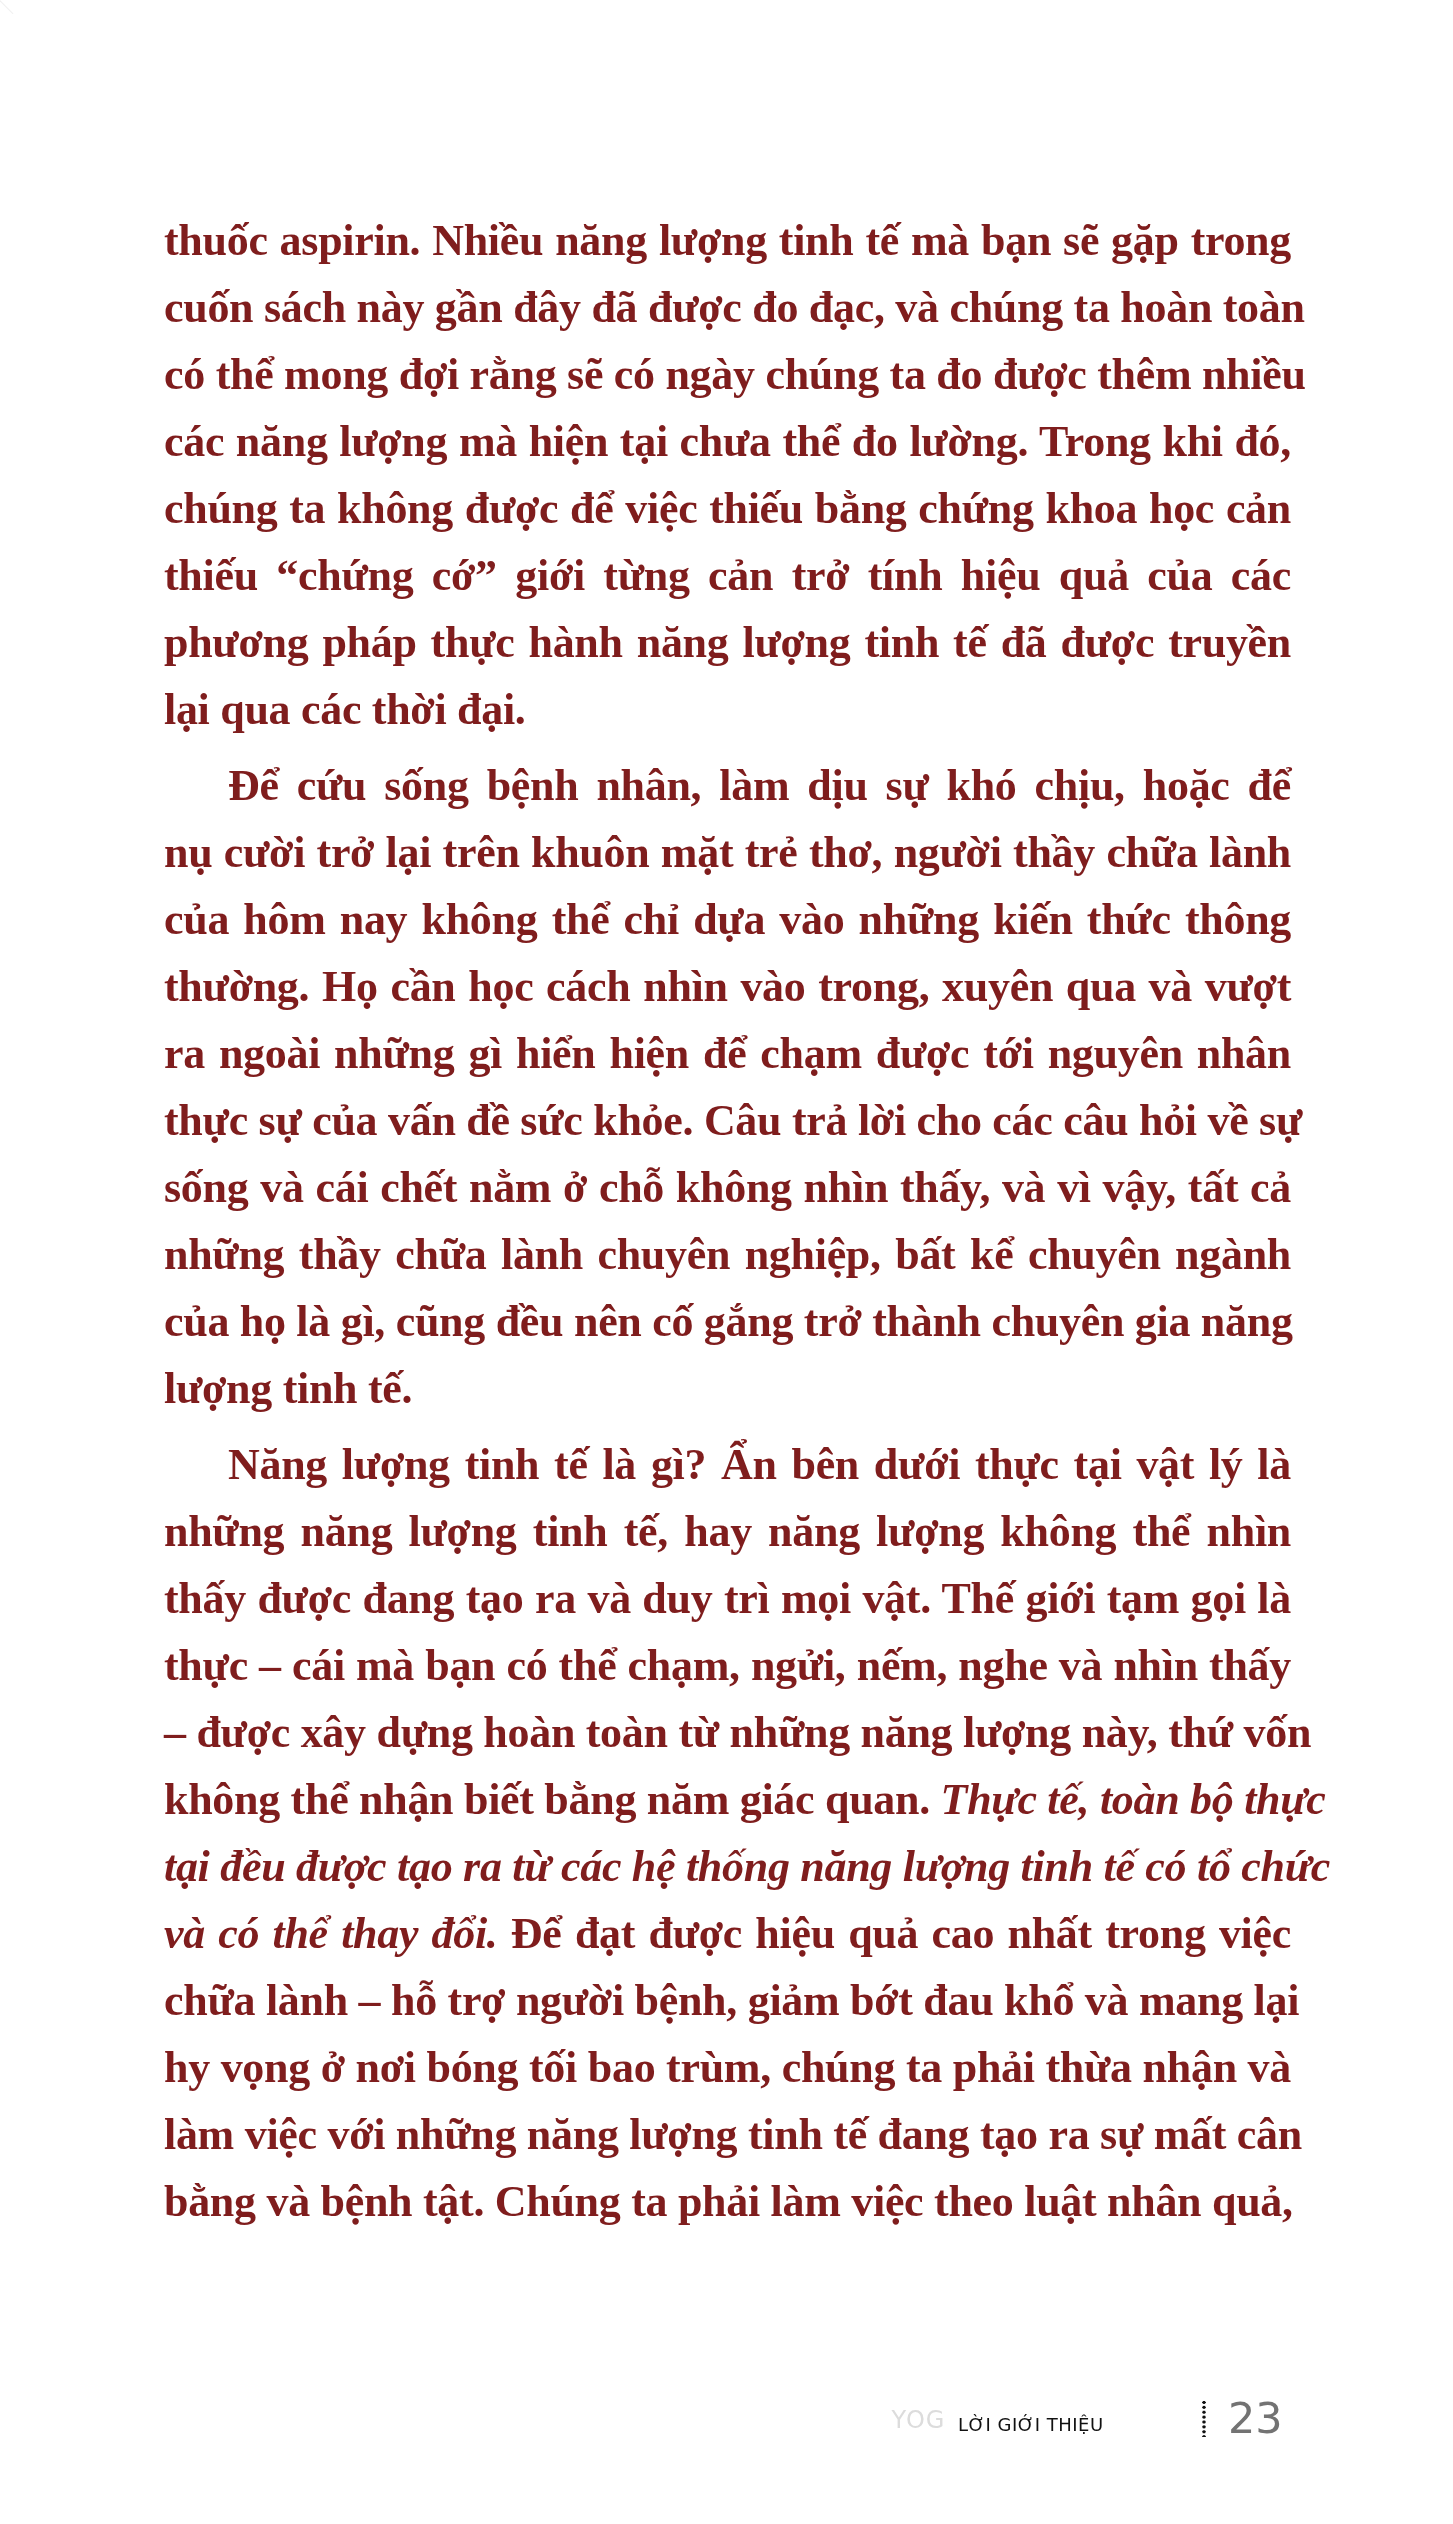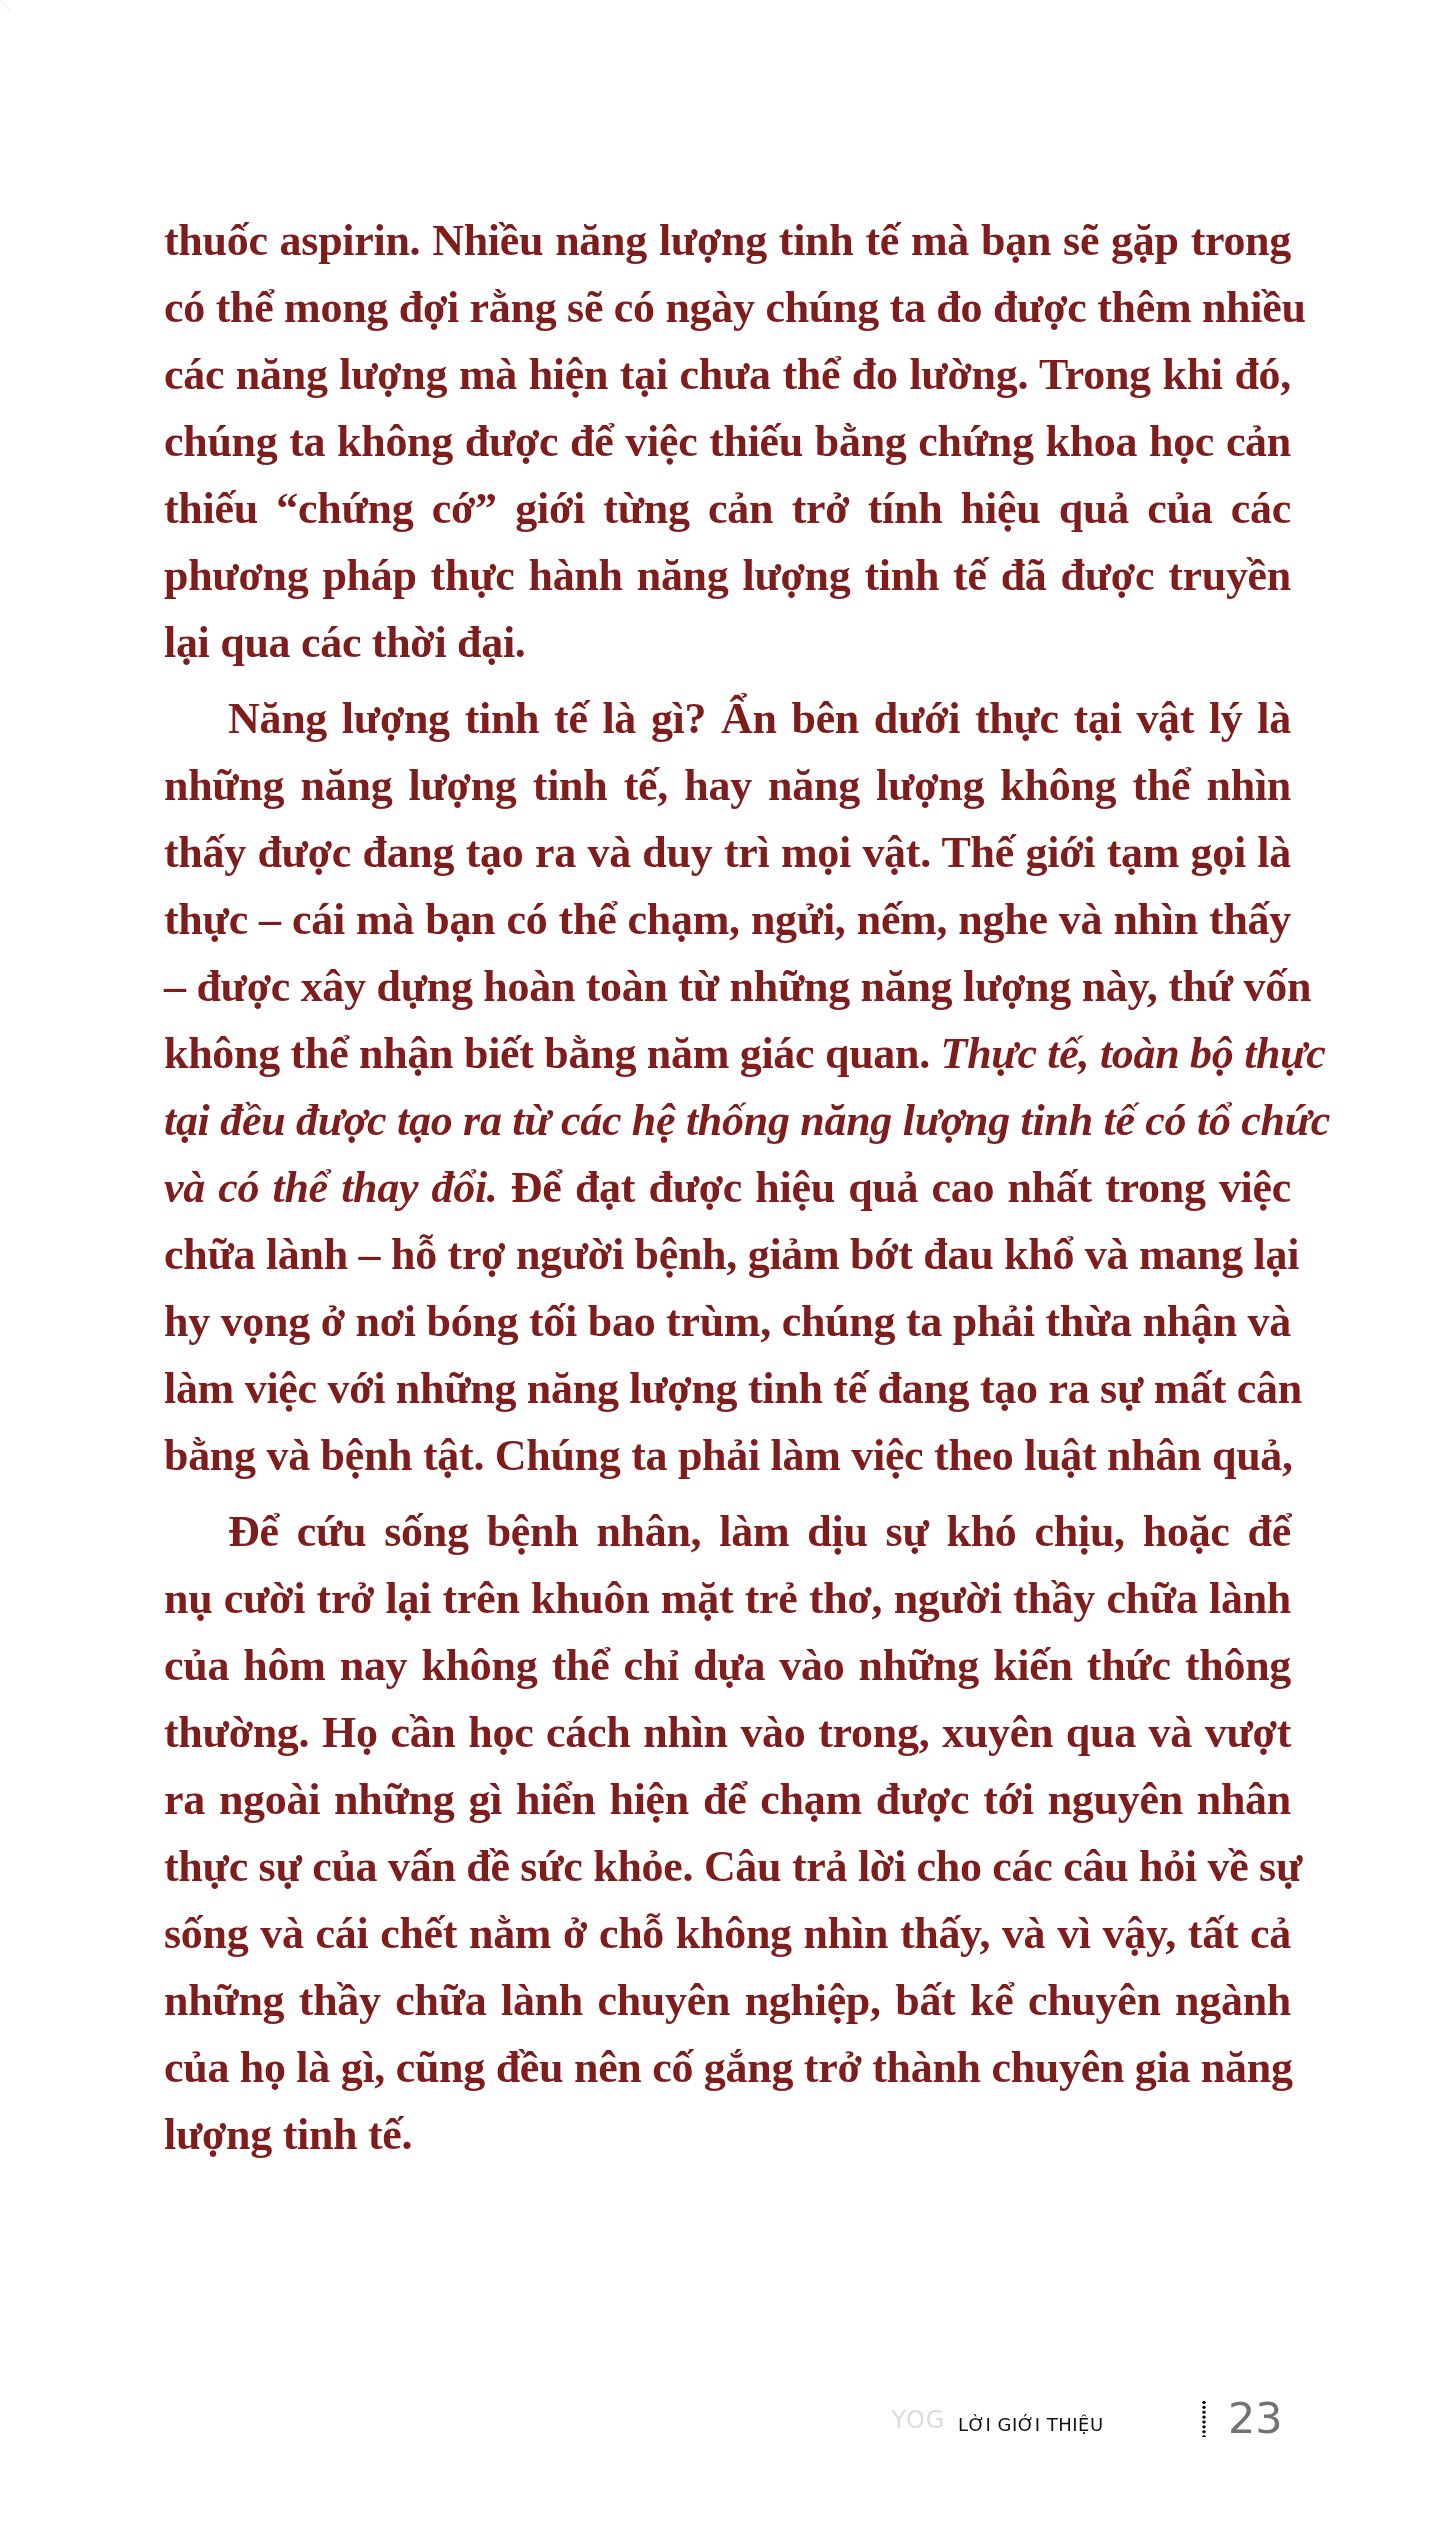--- a/index.html
+++ b/index.html
@@ -53,53 +53,54 @@
 </style>
 </head>
 <body>
 
 <div class="page">
   <div class="corner-mark"></div>
 
   <div class="body-text" id="body-text">
       <div class="para">
         <span class="line"><span>thuốc aspirin. Nhiều năng lượng tinh tế mà bạn sẽ gặp trong</span></span>
+        <span class="line"><span>cuốn sách này gần đây đã được đo đạc, và chúng ta hoàn toàn</span></span>
         <span class="line"><span>có thể mong đợi rằng sẽ có ngày chúng ta đo được thêm nhiều</span></span>
         <span class="line"><span>các năng lượng mà hiện tại chưa thể đo lường. Trong khi đó,</span></span>
         <span class="line"><span>chúng ta không được để việc thiếu bằng chứng khoa học cản</span></span>
         <span class="line"><span>thiếu “chứng cớ” giới từng cản trở tính hiệu quả của các</span></span>
         <span class="line"><span>phương pháp thực hành năng lượng tinh tế đã được truyền</span></span>
         <span class="line last"><span>lại qua các thời đại.</span></span>
+      </div>
+      <div class="para">
+        <span class="line indent"><span>Để cứu sống bệnh nhân, làm dịu sự khó chịu, hoặc để</span></span>
+        <span class="line"><span>nụ cười trở lại trên khuôn mặt trẻ thơ, người thầy chữa lành</span></span>
+        <span class="line"><span>của hôm nay không thể chỉ dựa vào những kiến thức thông</span></span>
+        <span class="line"><span>thường. Họ cần học cách nhìn vào trong, xuyên qua và vượt</span></span>
+        <span class="line"><span>ra ngoài những gì hiển hiện để chạm được tới nguyên nhân</span></span>
+        <span class="line"><span>thực sự của vấn đề sức khỏe. Câu trả lời cho các câu hỏi về sự</span></span>
+        <span class="line"><span>sống và cái chết nằm ở chỗ không nhìn thấy, và vì vậy, tất cả</span></span>
+        <span class="line"><span>những thầy chữa lành chuyên nghiệp, bất kể chuyên ngành</span></span>
+        <span class="line"><span>của họ là gì, cũng đều nên cố gắng trở thành chuyên gia năng</span></span>
+        <span class="line last"><span>lượng tinh tế.</span></span>
       </div>
       <div class="para">
         <span class="line indent"><span>Năng lượng tinh tế là gì? Ẩn bên dưới thực tại vật lý là</span></span>
         <span class="line"><span>những năng lượng tinh tế, hay năng lượng không thể nhìn</span></span>
         <span class="line"><span>thấy được đang tạo ra và duy trì mọi vật. Thế giới tạm gọi là</span></span>
         <span class="line"><span>thực – cái mà bạn có thể chạm, ngửi, nếm, nghe và nhìn thấy</span></span>
         <span class="line"><span>– được xây dựng hoàn toàn từ những năng lượng này, thứ vốn</span></span>
         <span class="line"><span>không thể nhận biết bằng năm giác quan. </span><span class="it">Thực tế, toàn bộ thực</span></span>
         <span class="line"><span class="it">tại đều được tạo ra từ các hệ thống năng lượng tinh tế có tổ chức</span></span>
         <span class="line"><span class="it">và có thể thay đổi.</span><span> Để đạt được hiệu quả cao nhất trong việc</span></span>
         <span class="line"><span>chữa lành – hỗ trợ người bệnh, giảm bớt đau khổ và mang lại</span></span>
         <span class="line"><span>hy vọng ở nơi bóng tối bao trùm, chúng ta phải thừa nhận và</span></span>
         <span class="line"><span>làm việc với những năng lượng tinh tế đang tạo ra sự mất cân</span></span>
         <span class="line"><span>bằng và bệnh tật. Chúng ta phải làm việc theo luật nhân quả,</span></span>
       </div>
-      <div class="para">
-        <span class="line indent"><span>Để cứu sống bệnh nhân, làm dịu sự khó chịu, hoặc để</span></span>
-        <span class="line"><span>nụ cười trở lại trên khuôn mặt trẻ thơ, người thầy chữa lành</span></span>
-        <span class="line"><span>của hôm nay không thể chỉ dựa vào những kiến thức thông</span></span>
-        <span class="line"><span>thường. Họ cần học cách nhìn vào trong, xuyên qua và vượt</span></span>
-        <span class="line"><span>ra ngoài những gì hiển hiện để chạm được tới nguyên nhân</span></span>
-        <span class="line"><span>thực sự của vấn đề sức khỏe. Câu trả lời cho các câu hỏi về sự</span></span>
-        <span class="line"><span>sống và cái chết nằm ở chỗ không nhìn thấy, và vì vậy, tất cả</span></span>
-        <span class="line"><span>những thầy chữa lành chuyên nghiệp, bất kể chuyên ngành</span></span>
-        <span class="line"><span>của họ là gì, cũng đều nên cố gắng trở thành chuyên gia năng</span></span>
-        <span class="line last"><span>lượng tinh tế.</span></span>
-      </div>
     </div>
 
   <div class="footer">
     <span class="ghost">YOG</span>
     <span class="section-title">LỜI GIỚI THIỆU</span>
     <span class="divider"></span>
     <span class="page-number">23</span>
   </div>
 </div>
 

